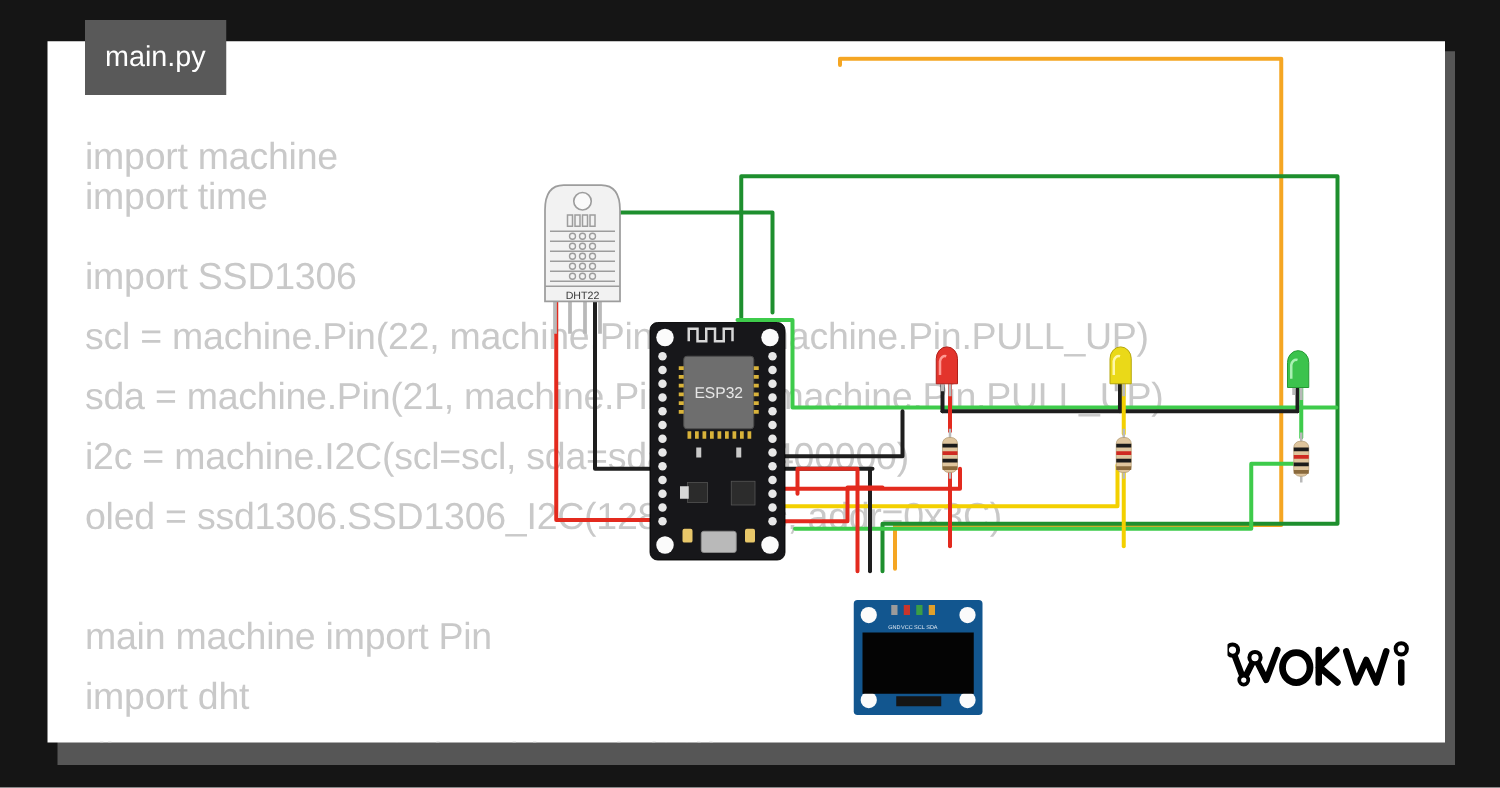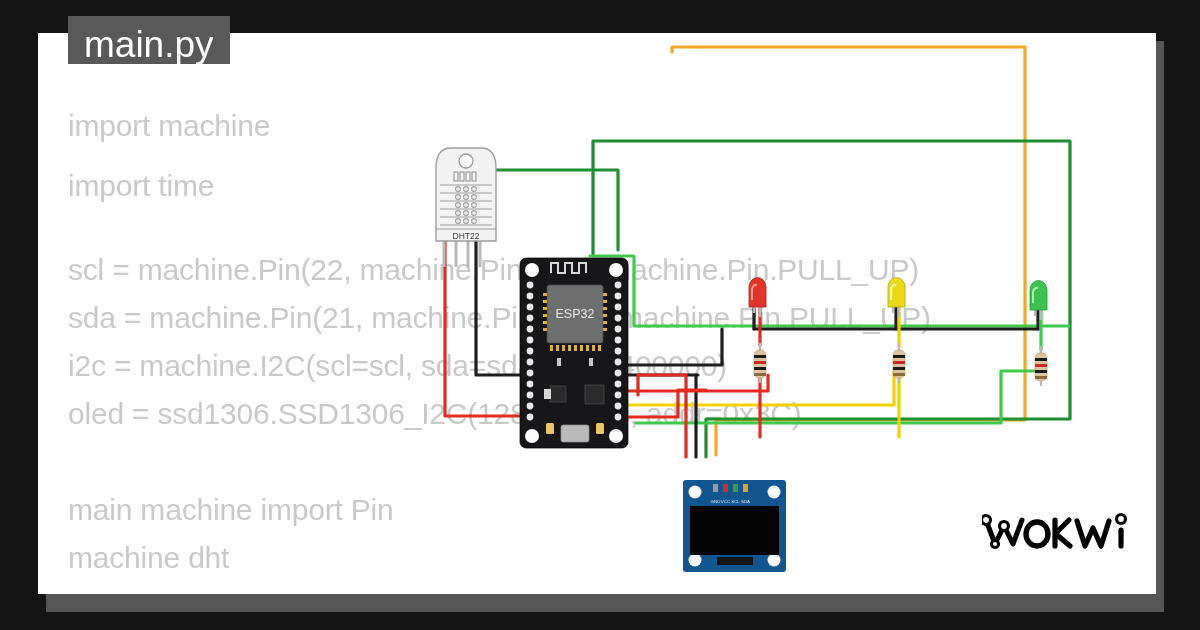--- a/index.html
+++ b/index.html
@@ -20,24 +20,24 @@
     position:absolute; left:38px; top:33px;
     width:1118px; height:561px;
     background:#ffffff;
     overflow:hidden;
   }
   
   #file-tab{
     position:absolute; left:68px; top:16px;
     background:#595959;
     color:#ffffff;
-    font-size:37px;
+    font-size:23px;
     line-height:58px;
     padding:0 16px 0 16px;
-    height:48px;
+    height:60px;
     letter-spacing:0px;
     z-index:40;
     white-space:nowrap;
   }
   
   #code-layer{
     position:absolute; left:0; top:0;
     width:100%; height:100%;
     z-index:5;
     pointer-events:none;
@@ -66,28 +66,29 @@
 </style>
 </head>
 <body>
 
 <div id="canvas-shadow"></div>
 
 <div id="canvas">
 
   <div id="code-layer">
     <div class="code-line" style="top:76px">import machine</div>
-    <div class="code-line" style="top:136px">import time</div>
+    <div class="code-line" style="top:108px">import time</div>
+    <div class="code-line" style="top:172px">import SSD1306</div>
     <div class="code-line" style="top:220px">scl = machine.Pin(22, machine.Pin.OUT, machine.Pin.PULL_UP)</div>
     <div class="code-line" style="top:268px">sda = machine.Pin(21, machine.Pin.OUT, machine.Pin.PULL_UP)</div>
     <div class="code-line" style="top:316px">i2c = machine.I2C(scl=scl, sda=sda, freq=400000)</div>
     <div class="code-line" style="top:364px">oled = ssd1306.SSD1306_I2C(128, 64, i2c, addr=0x3C)</div>
     <div class="code-line" style="top:412px"></div>
     <div class="code-line" style="top:460px">main machine import Pin</div>
-    <div class="code-line" style="top:508px">machine dht</div>
+    <div class="code-line" style="top:508px">import dht</div>
     <div class="code-line" style="top:556px">dht_sensor = DHT22(machine.Pin(32))</div>
   </div>
 
   <div id="diagram-layer">
     <svg width="1118" height="561" viewBox="0 0 1118 561" xmlns="http://www.w3.org/2000/svg">
 
       <g fill="none" stroke-linecap="round" stroke-linejoin="round">
 
         <path d="M 634 7 L 634 2 L 987 2 L 987 375 L 678 375 L 678 410" stroke="#f5a623" stroke-width="3.2"></path>
 

